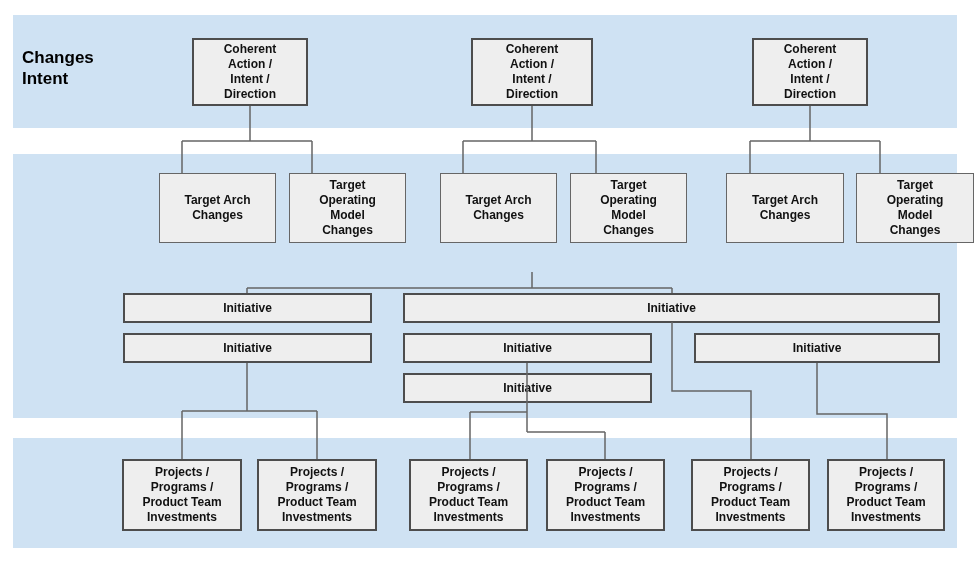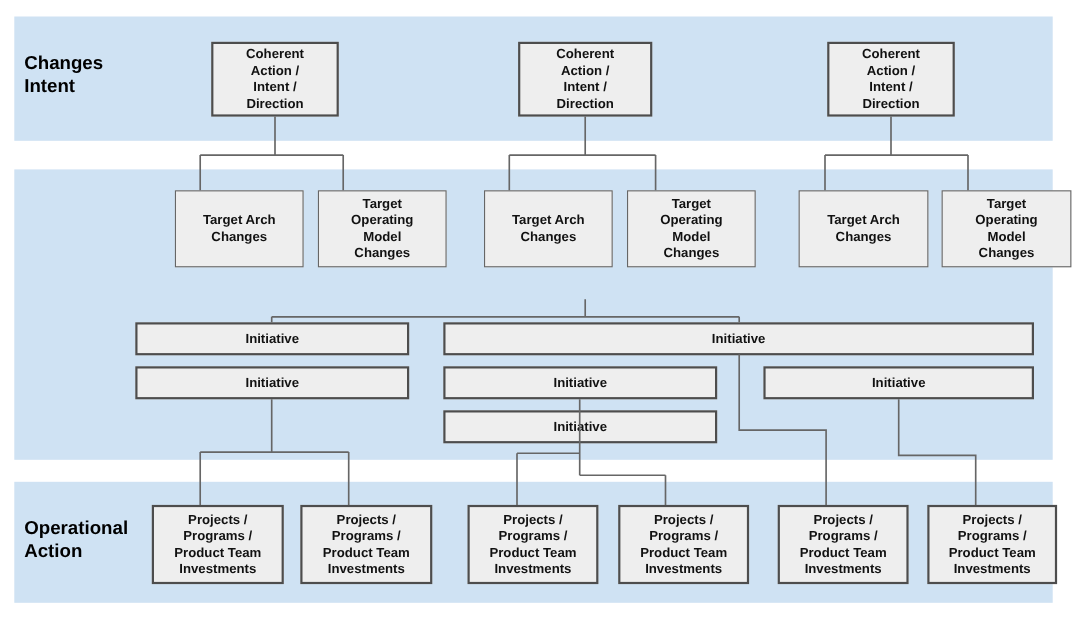--- a/index.html
+++ b/index.html
@@ -13,37 +13,35 @@
     line-height:1.22;white-space:pre-line;
   }
   .node{
     position:absolute;background:#eeeeee;box-sizing:border-box;
     display:flex;align-items:center;justify-content:center;text-align:center;
     font-size:12px;font-weight:bold;color:#111111;line-height:1.25;
   }
   .node.thick{border:2px solid #4d4d4d;}
   .node.thin{border:1px solid #666666;margin-left:36px;}
   .pad4{padding:0 20px;}
-  .pad10{padding:0 10px;margin-left:16px;}
+  .pad10{padding:0 10px;}
   #wires{position:absolute;left:0;top:0;width:975px;height:563px;pointer-events:none;}
   #wires path{fill:none;stroke:#666666;stroke-width:1.5;}
 </style>
 </head>
 <body>
 
 <div id="stage">
 
   <div class="band" style="left:13px;top:15px;width:944px;height:113px;"></div>
   <div class="band" style="left:13px;top:154px;width:944px;height:264px;"></div>
   <div class="band" style="left:13px;top:438px;width:944px;height:110px;"></div>
 
   <div class="band-label" style="left:22px;top:48px;">Changes
 Intent</div>
-  <div class="band-label" style="left:22px;top:470px;">Operational
-Action</div>
 
   <div class="node thick pad4" style="left:192px;top:38px;width:116px;height:68px;">Coherent Action / Intent / Direction</div>
   <div class="node thick pad4" style="left:471px;top:38px;width:122px;height:68px;">Coherent Action / Intent / Direction</div>
   <div class="node thick pad4" style="left:752px;top:38px;width:116px;height:68px;">Coherent Action / Intent / Direction</div>
 
   <div class="node thin pad4" style="left:123px;top:173px;width:117px;height:70px;">Target Arch Changes</div>
   <div class="node thin pad4" style="left:253px;top:173px;width:117px;height:70px;">Target Operating Model Changes</div>
   <div class="node thin pad4" style="left:404px;top:173px;width:117px;height:70px;">Target Arch Changes</div>
   <div class="node thin pad4" style="left:534px;top:173px;width:117px;height:70px;">Target Operating Model Changes</div>
   <div class="node thin pad4" style="left:690px;top:173px;width:118px;height:70px;">Target Arch Changes</div>

